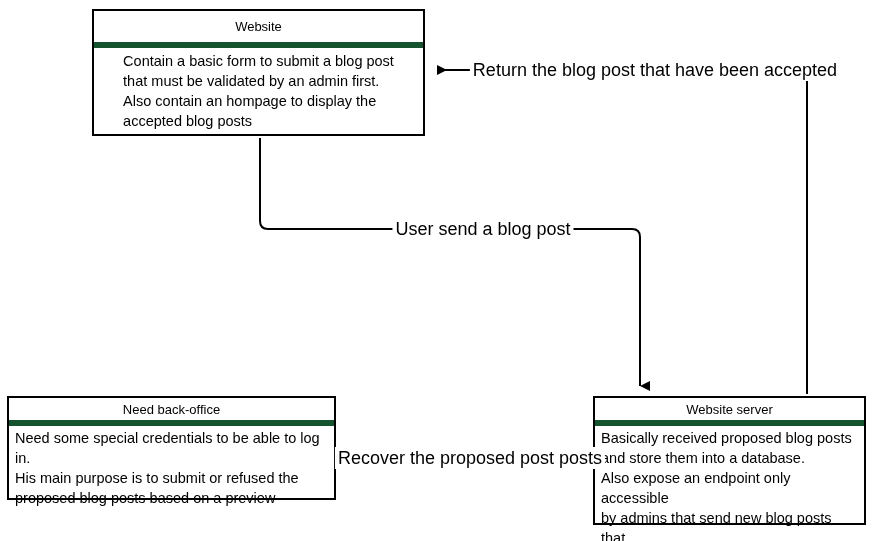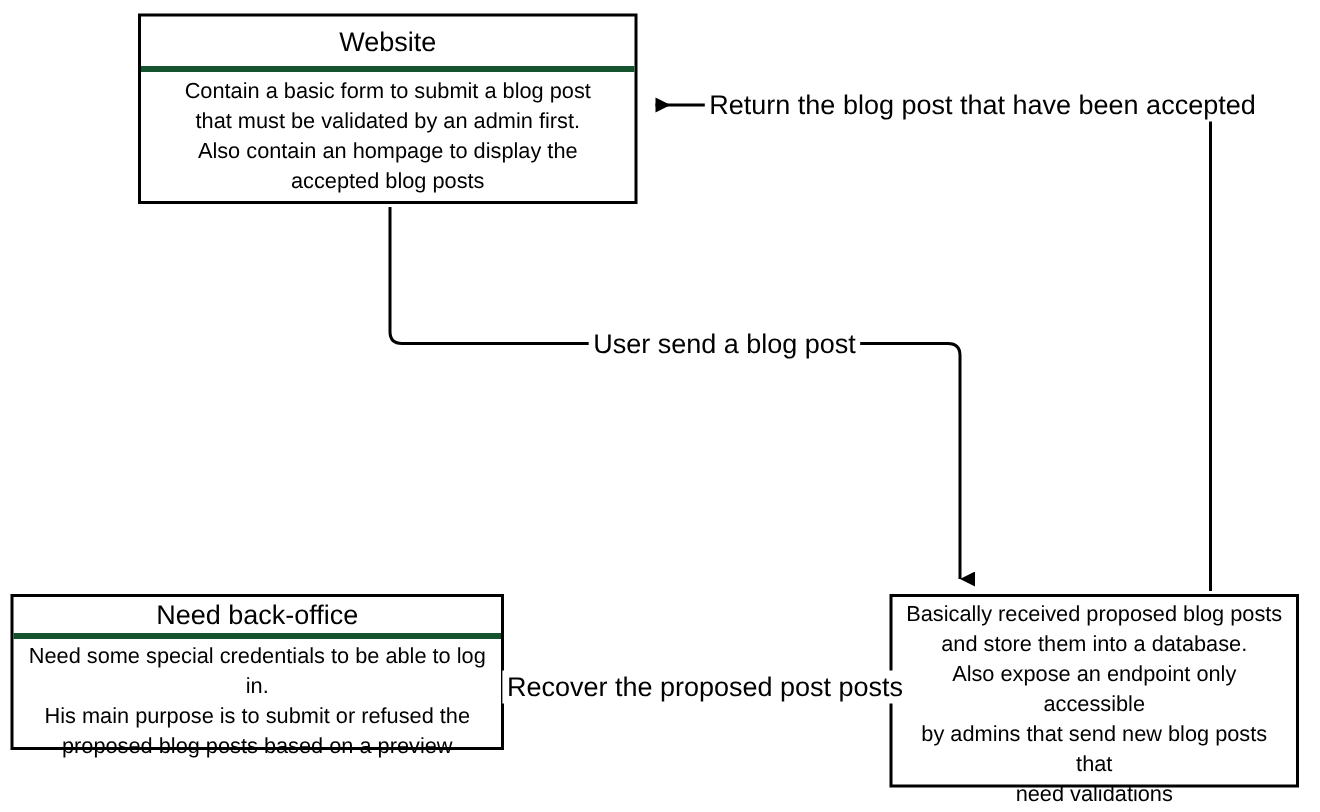--- a/index.html
+++ b/index.html
@@ -19,37 +19,37 @@
     position: absolute;
     box-sizing: border-box;
     border: 2px solid #000000;
     background: #ffffff;
     display: flex;
     flex-direction: column;
     z-index: 2;
   }
   .node-title {
     box-sizing: border-box;
-    border-bottom: 4px solid #14532d;
+    border-bottom: 6px solid #14532d;
     text-align: center;
-    font-size: 18px;
+    font-size: 13px;
     color: #000000;
     line-height: 1;
     display: flex;
     align-items: center;
     justify-content: center;
     flex: 0 0 auto;
   }
   .node-body {
     box-sizing: border-box;
     flex: 1 1 auto;
     display: flex;
     align-items: center;
     justify-content: center;
-    text-align: center;
+    text-align: left;
     font-size: 14.5px;
     color: #000000;
     line-height: 1.38;
     padding: 2px 6px;
     white-space: pre-line;
   }
   svg.edges {
     position: absolute;
     left: 0;
     top: 0;
@@ -102,20 +102,21 @@
 
   <div class="node" style="left:92px; top:9px; width:333px; height:127px;">
     <div class="node-title" style="height:37px;">Website</div>
     <div class="node-body">Contain a basic form to submit a blog post
 that must be validated by an admin first.
 Also contain an hompage to display the
 accepted blog posts</div>
   </div>
 
   <div class="node" style="left:593px; top:396px; width:273px; height:129px;">
+    <div class="node-title" style="height:28px;">Website server</div>
     <div class="node-body">Basically received proposed blog posts
 and store them into a database.
 Also expose an endpoint only accessible
 by admins that send new blog posts that
 need validations</div>
   </div>
 
   <div class="node" style="left:7px; top:396px; width:329px; height:104px;">
     <div class="node-title" style="height:28px;">Need back-office</div>
     <div class="node-body">Need some special credentials to be able to log in.

